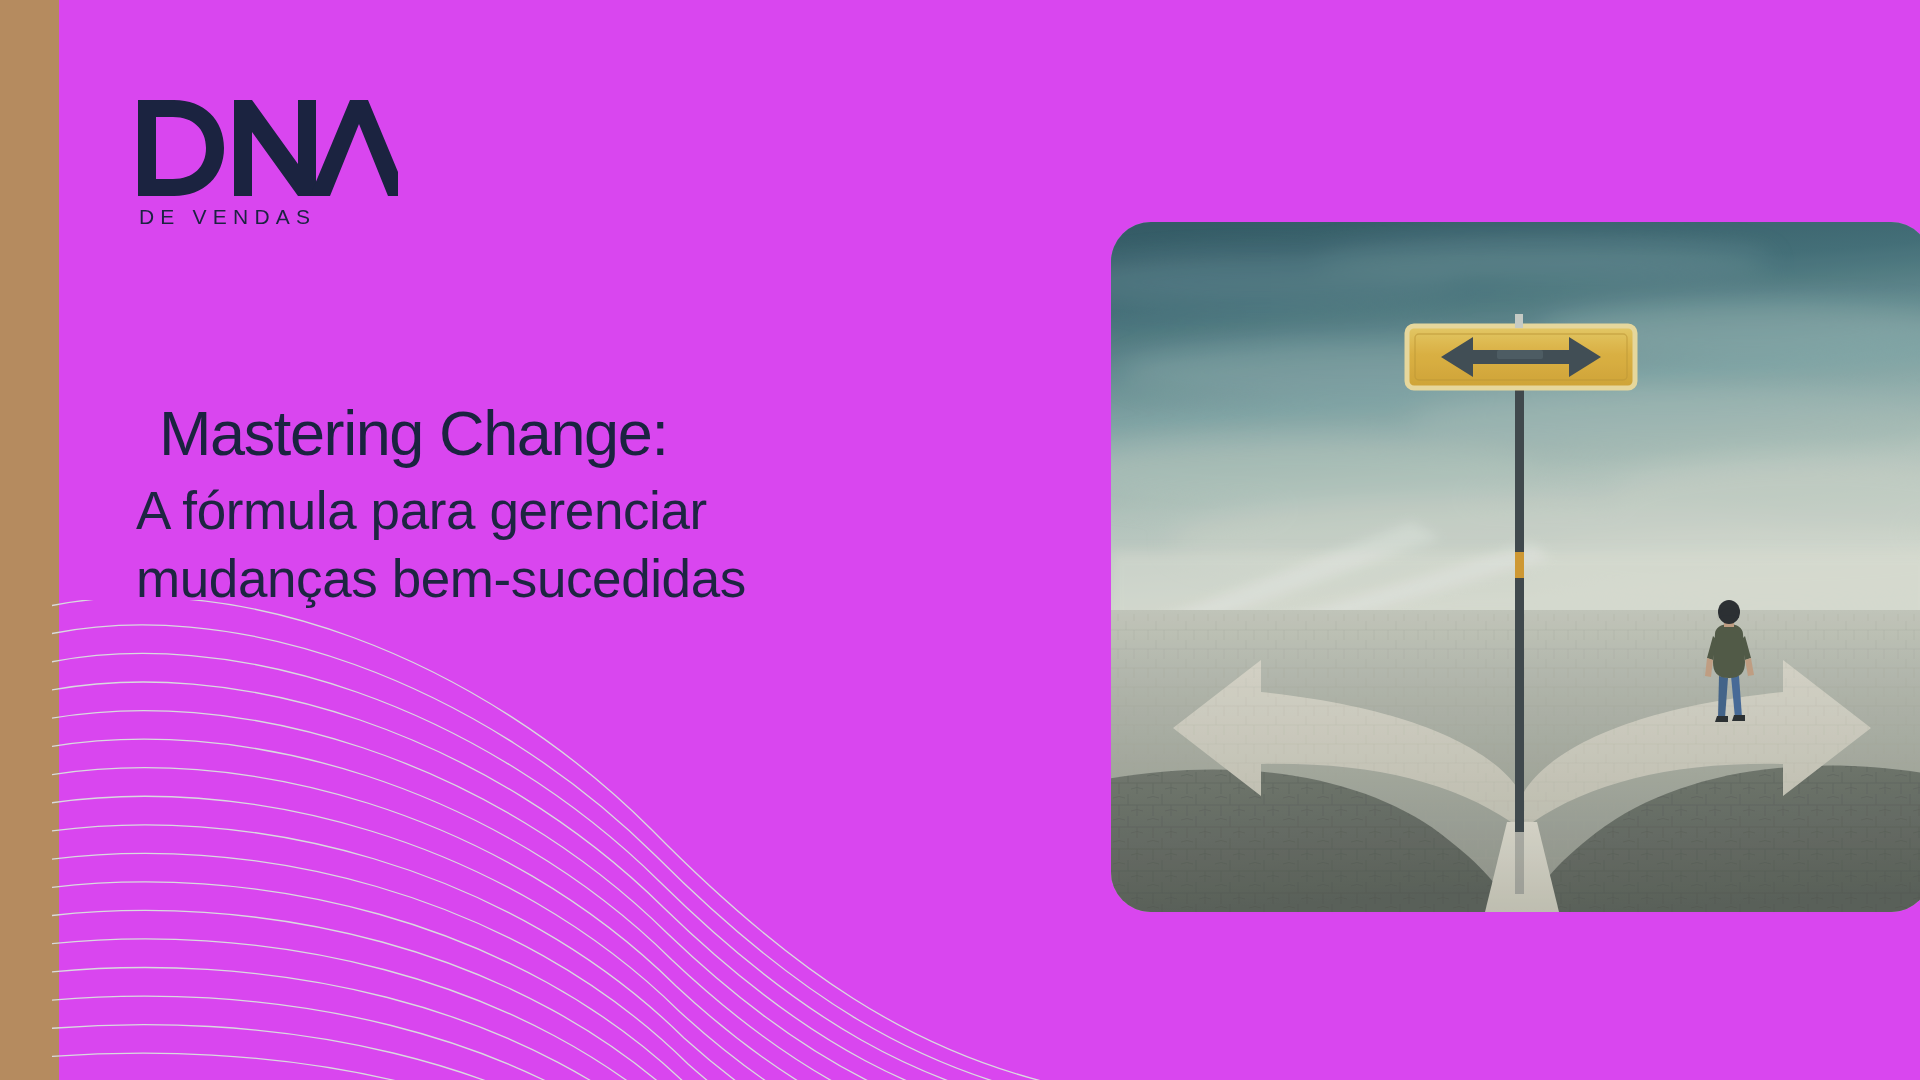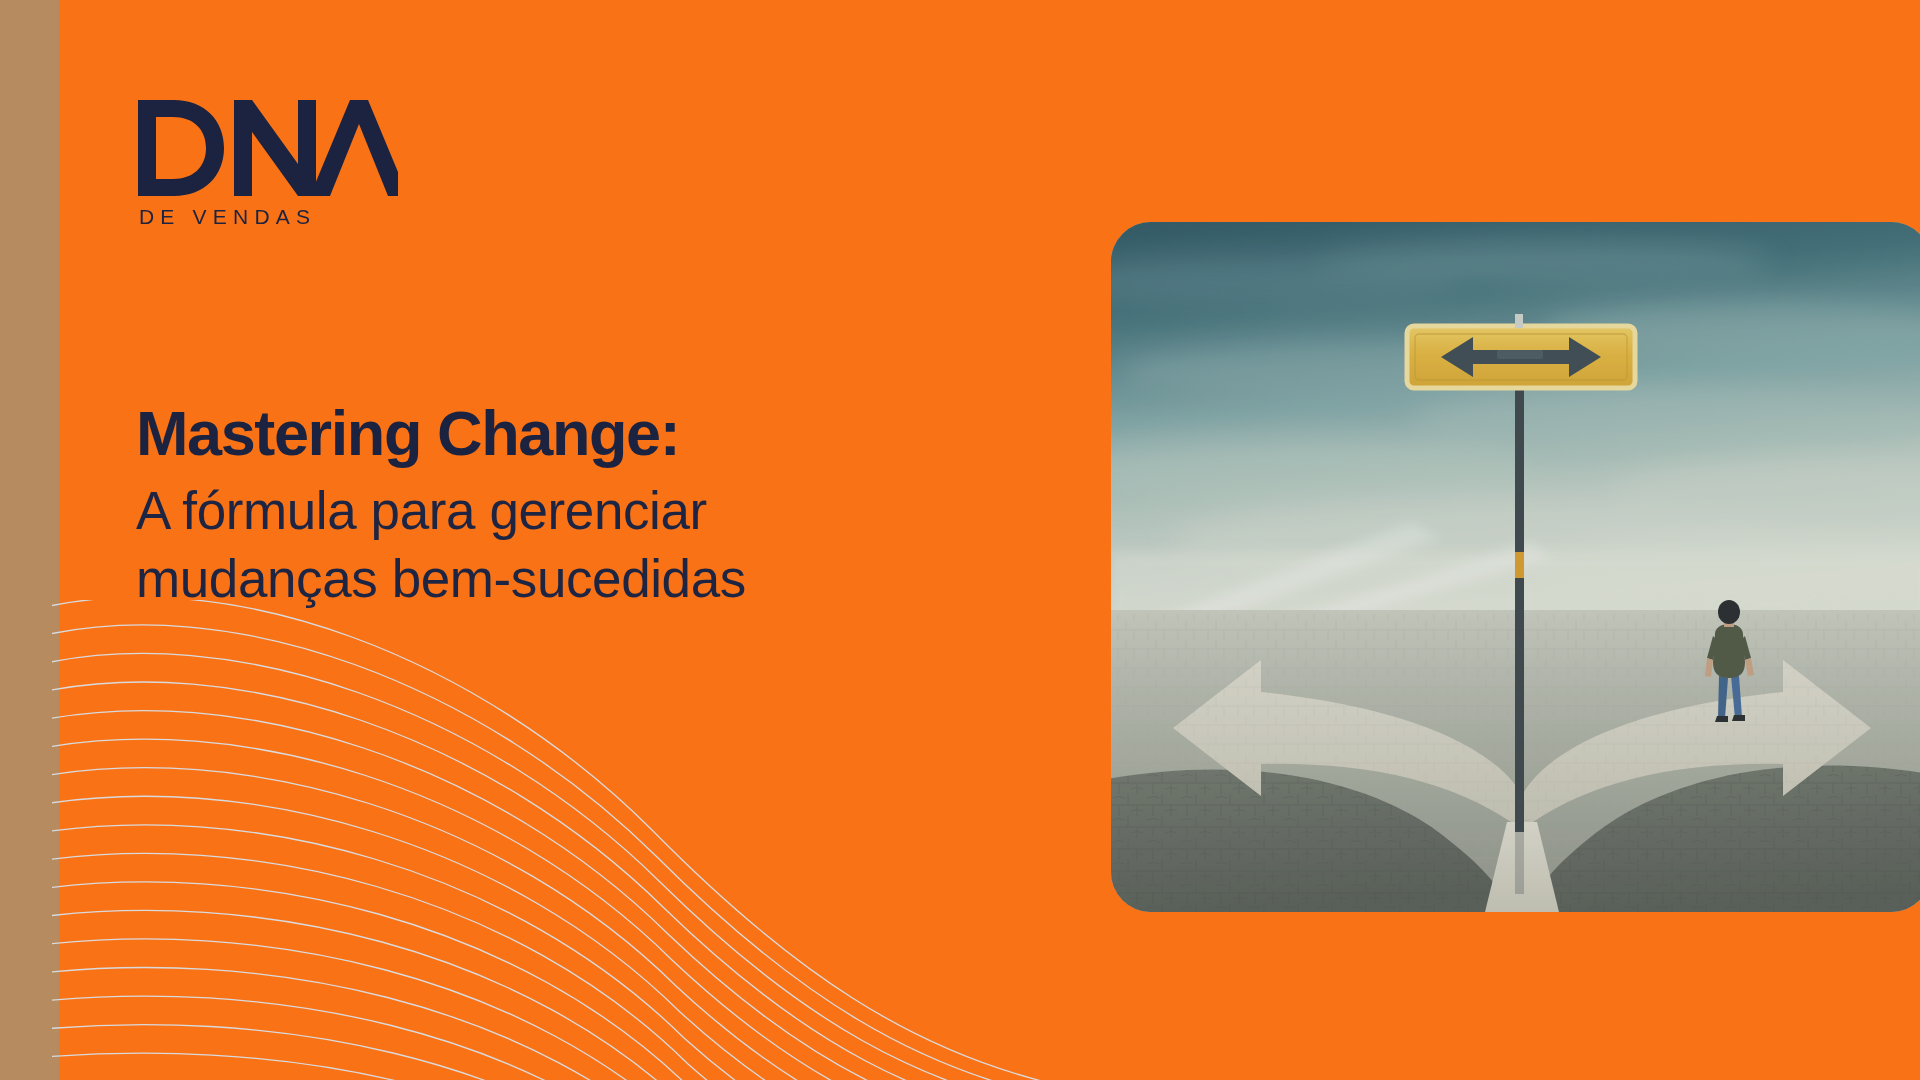--- a/index.html
+++ b/index.html
@@ -5,21 +5,21 @@
 <style>
   * { margin:0; padding:0; box-sizing:border-box; }
   html,body { width:1920px; height:1080px; overflow:hidden; }
   body {
     background:#ffffff;
     font-family:"Liberation Sans", sans-serif;
     position:relative;
   }
   #slide {
     position:absolute; left:0; top:0; width:1920px; height:1080px;
-    background:#f97316; overflow:hidden;
+    background:#d946ef; overflow:hidden;
   }
 
   
   #accent-bar {
     position:absolute; left:0; top:0; width:59px; height:1080px;
     background:#b58b5f;
   }
 
   
   #wave-decor {
@@ -33,25 +33,26 @@
     position:absolute; left:138px; top:98px; width:260px; height:130px;
   }
   #logo svg { display:block; }
 
   
   #text-block {
     position:absolute; left:136px; top:400px; width:880px;
   }
   #page-title {
     font-size:63px;
-    font-weight:700;
+    font-weight:400;
     color:#1b2340;
     letter-spacing:-1.4px;
     line-height:1.06;
     white-space:nowrap;
+    margin-left:23px;
   }
   #subtitle {
     margin-top:10px;
     font-size:53px;
     font-weight:300;
     color:#1e2542;
     line-height:1.28;
     letter-spacing:-0.4px;
   }
   #subtitle .sub-line { display:block; white-space:nowrap; }

